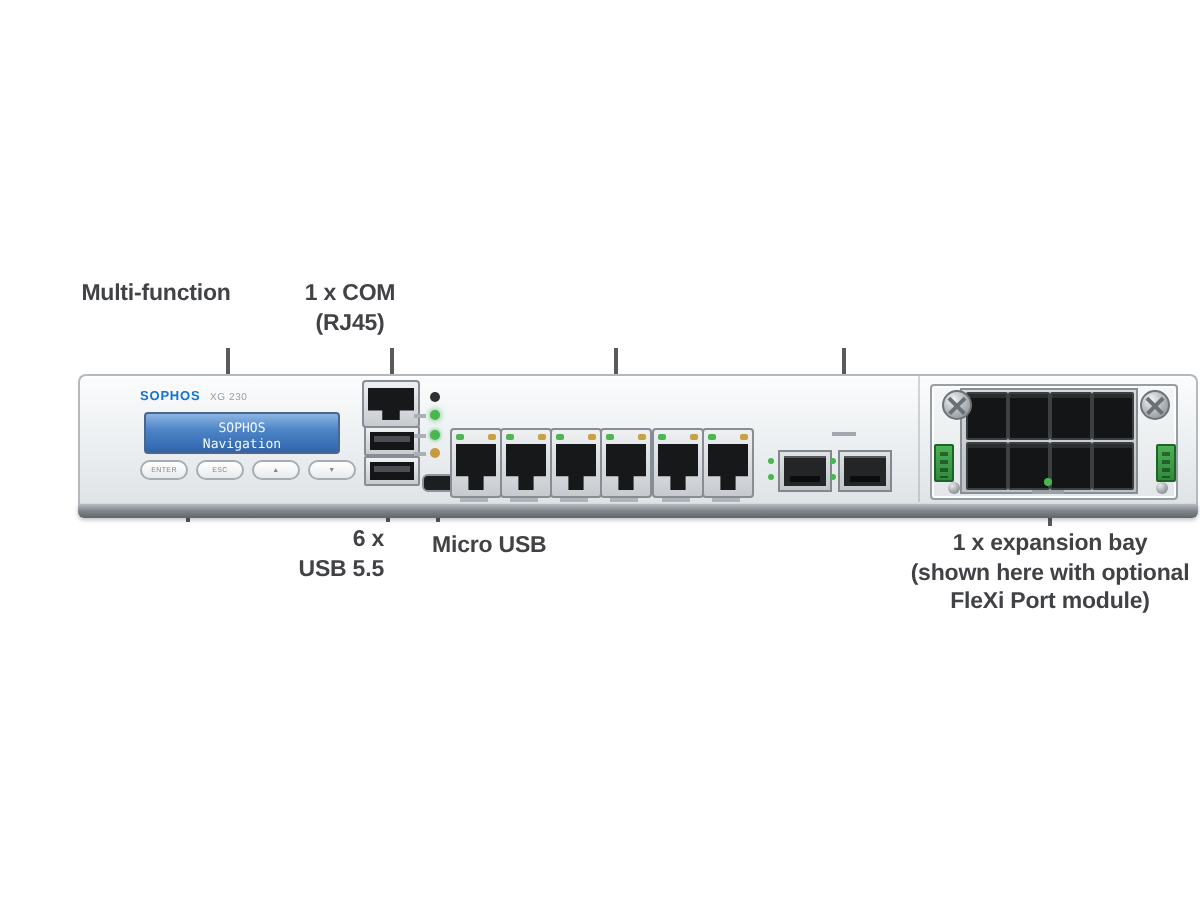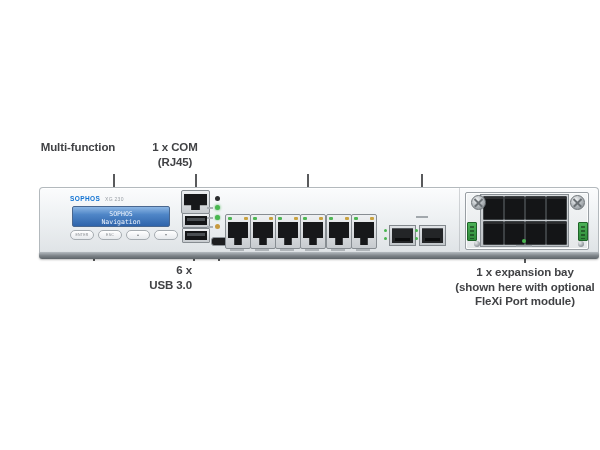--- a/index.html
+++ b/index.html
@@ -131,21 +131,24 @@
   <div class="callout" id="c-lcd">
     <span>Multi-function</span>
   </div>
   <div class="callout" id="c-com">
     <span>1 x COM</span>
     <span>(RJ45)</span>
   </div>
 
   <div class="callout" id="c-usb">
     <span>6 x</span>
-    <span>USB 3.0</span>
+    <span>USB 5.5</span>
+  </div>
+  <div class="callout" id="c-micro">
+    <span>Micro USB</span>
   </div>
   <div class="callout" id="c-exp">
     <span>1 x expansion bay</span>
     <span>(shown here with optional</span>
     <span>FleXi Port module)</span>
   </div>
 
   <div class="lead" id="l-lcd"></div>
   <div class="lead" id="l-com"></div>
   <div class="lead" id="l-gbe"></div>

